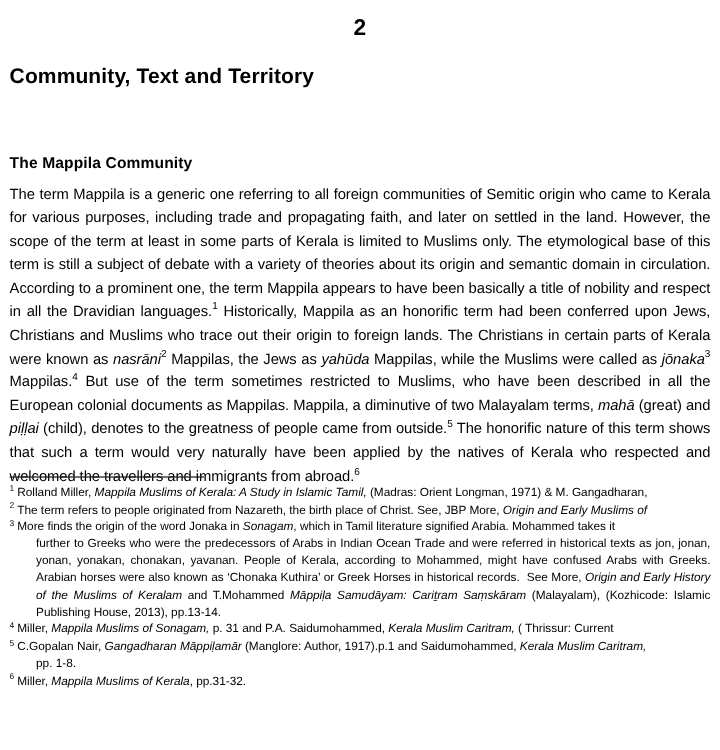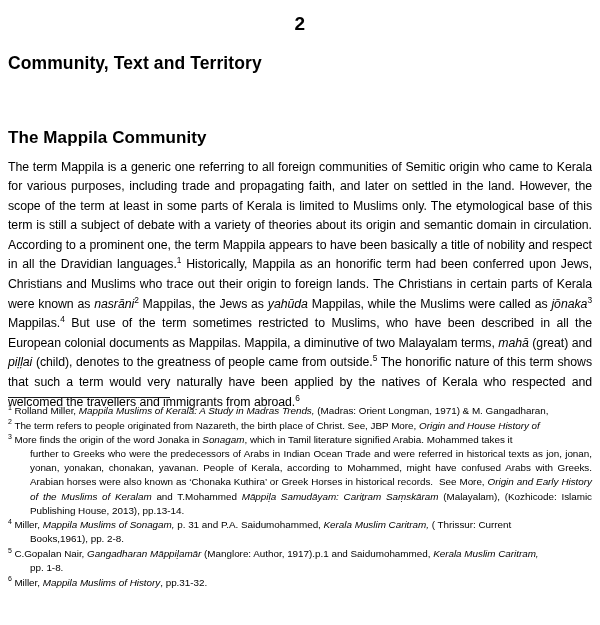--- a/index.html
+++ b/index.html
@@ -34,21 +34,21 @@
     text-align: left;
     font-weight: bold;
     font-size: 17.5px;
     line-height: 1;
     margin: 0;
     padding-top: 22px;
     letter-spacing: 0.1px;
   }
   .section-heading {
     font-weight: bold;
-    font-size: 17px;
+    font-size: 13px;
     margin: 0;
     padding-top: 55px;
     letter-spacing: 0.1px;
   }
   .body-paragraph {
     font-size: 12.3px;
     line-height: 19.6px;
     text-align: justify;
     text-justify: inter-word;
     margin: 0;
@@ -111,22 +111,22 @@
   <div class="chapter-title">Community, Text and Territory</div>
 
   <div class="section-heading">The Mappila Community</div>
 
   <div class="body-paragraph">The term Mappila is a generic one referring to all foreign communities of Semitic origin who came to Kerala for various purposes, including trade and propagating faith, and later on settled in the land. However, the scope of the term at least in some parts of Kerala is limited to Muslims only. The etymological base of this term is still a subject of debate with a variety of theories about its origin and semantic domain in circulation. According to a prominent one, the term Mappila appears to have been basically a title of nobility and respect in all the Dravidian languages.<sup>1</sup> Historically, Mappila as an honorific term had been conferred upon Jews, Christians and Muslims who trace out their origin to foreign lands. The Christians in certain parts of Kerala were known as <i>nasrāni</i><sup>2</sup> Mappilas, the Jews as <i>yahūda</i> Mappilas, while the Muslims were called as <i>jōnaka</i><sup>3</sup> Mappilas.<sup>4</sup> But use of the term sometimes restricted to Muslims, who have been described in all the European colonial documents as Mappilas. Mappila, a diminutive of two Malayalam terms, <i>mahā</i> (great) and <i>piḷḷai</i> (child), denotes to the greatness of people came from outside.<sup>5</sup> The honorific nature of this term shows that such a term would very naturally have been applied by the natives of Kerala who respected and welcomed the travellers and immigrants from abroad.<sup>6</sup></div>
 
   <div class="footnote-rule"></div>
 
   <div class="footnotes">
     <div class="footnote-list">
-        <div class="footnote"><span class="fn-marker">1</span><span>Rolland Miller, <i>Mappila Muslims of Kerala: A Study in Madras Trends,</i> (Madras: Orient Longman, 1971) &amp; M. Gangadharan, </span></div>
-        <div class="footnote"><span class="fn-marker">2</span><span>The term refers to people originated from Nazareth, the birth place of Christ. See, JBP More, <i>Origin and House History of</i> </span></div>
+        <div class="footnote"><span class="fn-marker">1</span><span>Rolland Miller, <i>Mappila Muslims of Kerala: A Study in Islamic Tamil,</i> (Madras: Orient Longman, 1971) &amp; M. Gangadharan, </span></div>
+        <div class="footnote"><span class="fn-marker">2</span><span>The term refers to people originated from Nazareth, the birth place of Christ. See, JBP More, <i>Origin and Early Muslims of</i> </span></div>
         <div class="footnote"><span class="fn-marker">3</span><span>More finds the origin of the word Jonaka in <i>Sonagam</i>, which in Tamil literature signified Arabia. Mohammed takes it <span class="cont">further to Greeks who were the predecessors of Arabs in Indian Ocean Trade and were referred in historical texts as jon, jonan, yonan, yonakan, chonakan, yavanan. People of Kerala, according to Mohammed, might have confused Arabs with Greeks. Arabian horses were also known as ‘Chonaka Kuthira’ or Greek Horses in historical records.&nbsp; See More, <i>Origin and Early History of the Muslims of Keralam</i> and T.Mohammed <i>Māppiḷa Samudāyam: Cariṯram Saṃskāram</i> (Malayalam), (Kozhicode: Islamic Publishing House, 2013), pp.13-14.</span></span></div>
-        <div class="footnote"><span class="fn-marker">4</span><span>Miller, <i>Mappila Muslims of Sonagam,</i> p. 31 and P.A. Saidumohammed, <i>Kerala Muslim Caritram,</i> ( Thrissur: Current <span class="cont">Books,1961), pp. 2-8.</span></span></div>
+        <div class="footnote"><span class="fn-marker">4</span><span>Miller, <i>Mappila Muslims of Sonagam,</i> p. 31 and P.A. Saidumohammed, <i>Kerala Muslim Caritram,</i> ( Thrissur: Current </span></div>
         <div class="footnote"><span class="fn-marker">5</span><span>C.Gopalan Nair, <i>Gangadharan Māppiḷamār</i> (Manglore: Author, 1917).p.1 and Saidumohammed, <i>Kerala Muslim Caritram,</i> <span class="cont">pp. 1-8.</span></span></div>
-        <div class="footnote"><span class="fn-marker">6</span><span>Miller, <i>Mappila Muslims of History</i>, pp.31-32.</span></div>
+        <div class="footnote"><span class="fn-marker">6</span><span>Miller, <i>Mappila Muslims of Kerala</i>, pp.31-32.</span></div>
       </div>
   </div>
 
 </div>
 
 </body></html>

